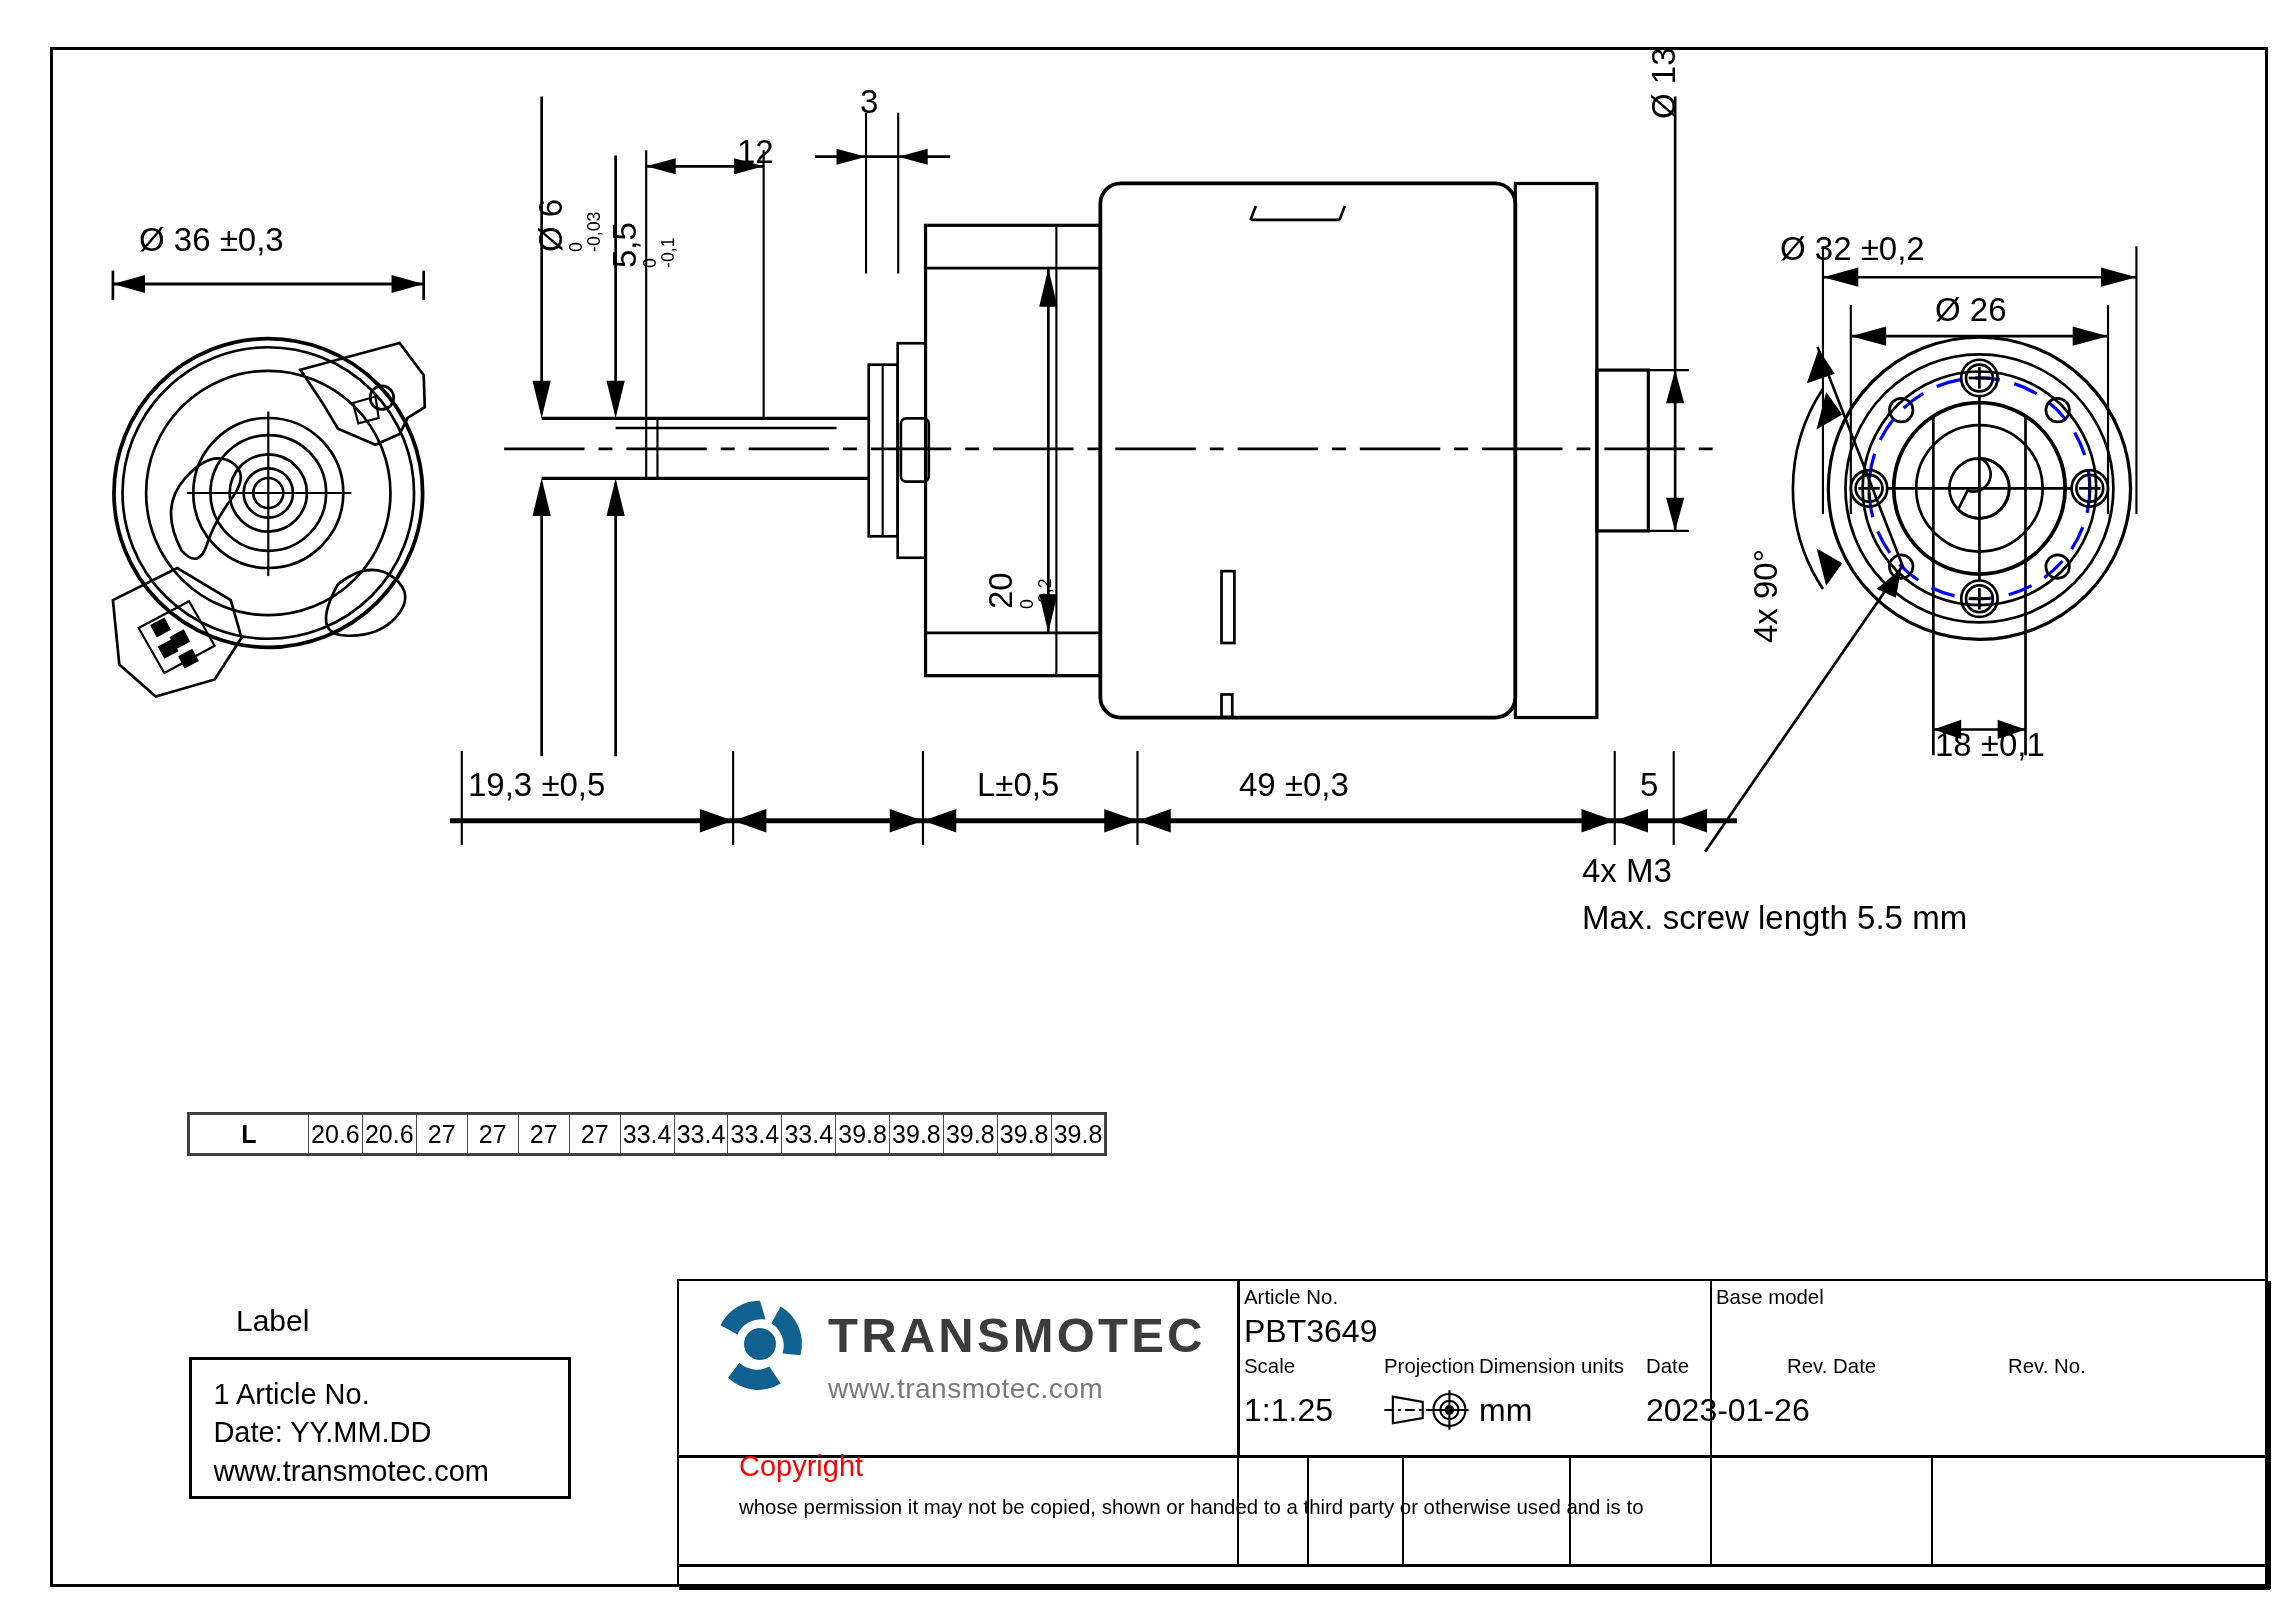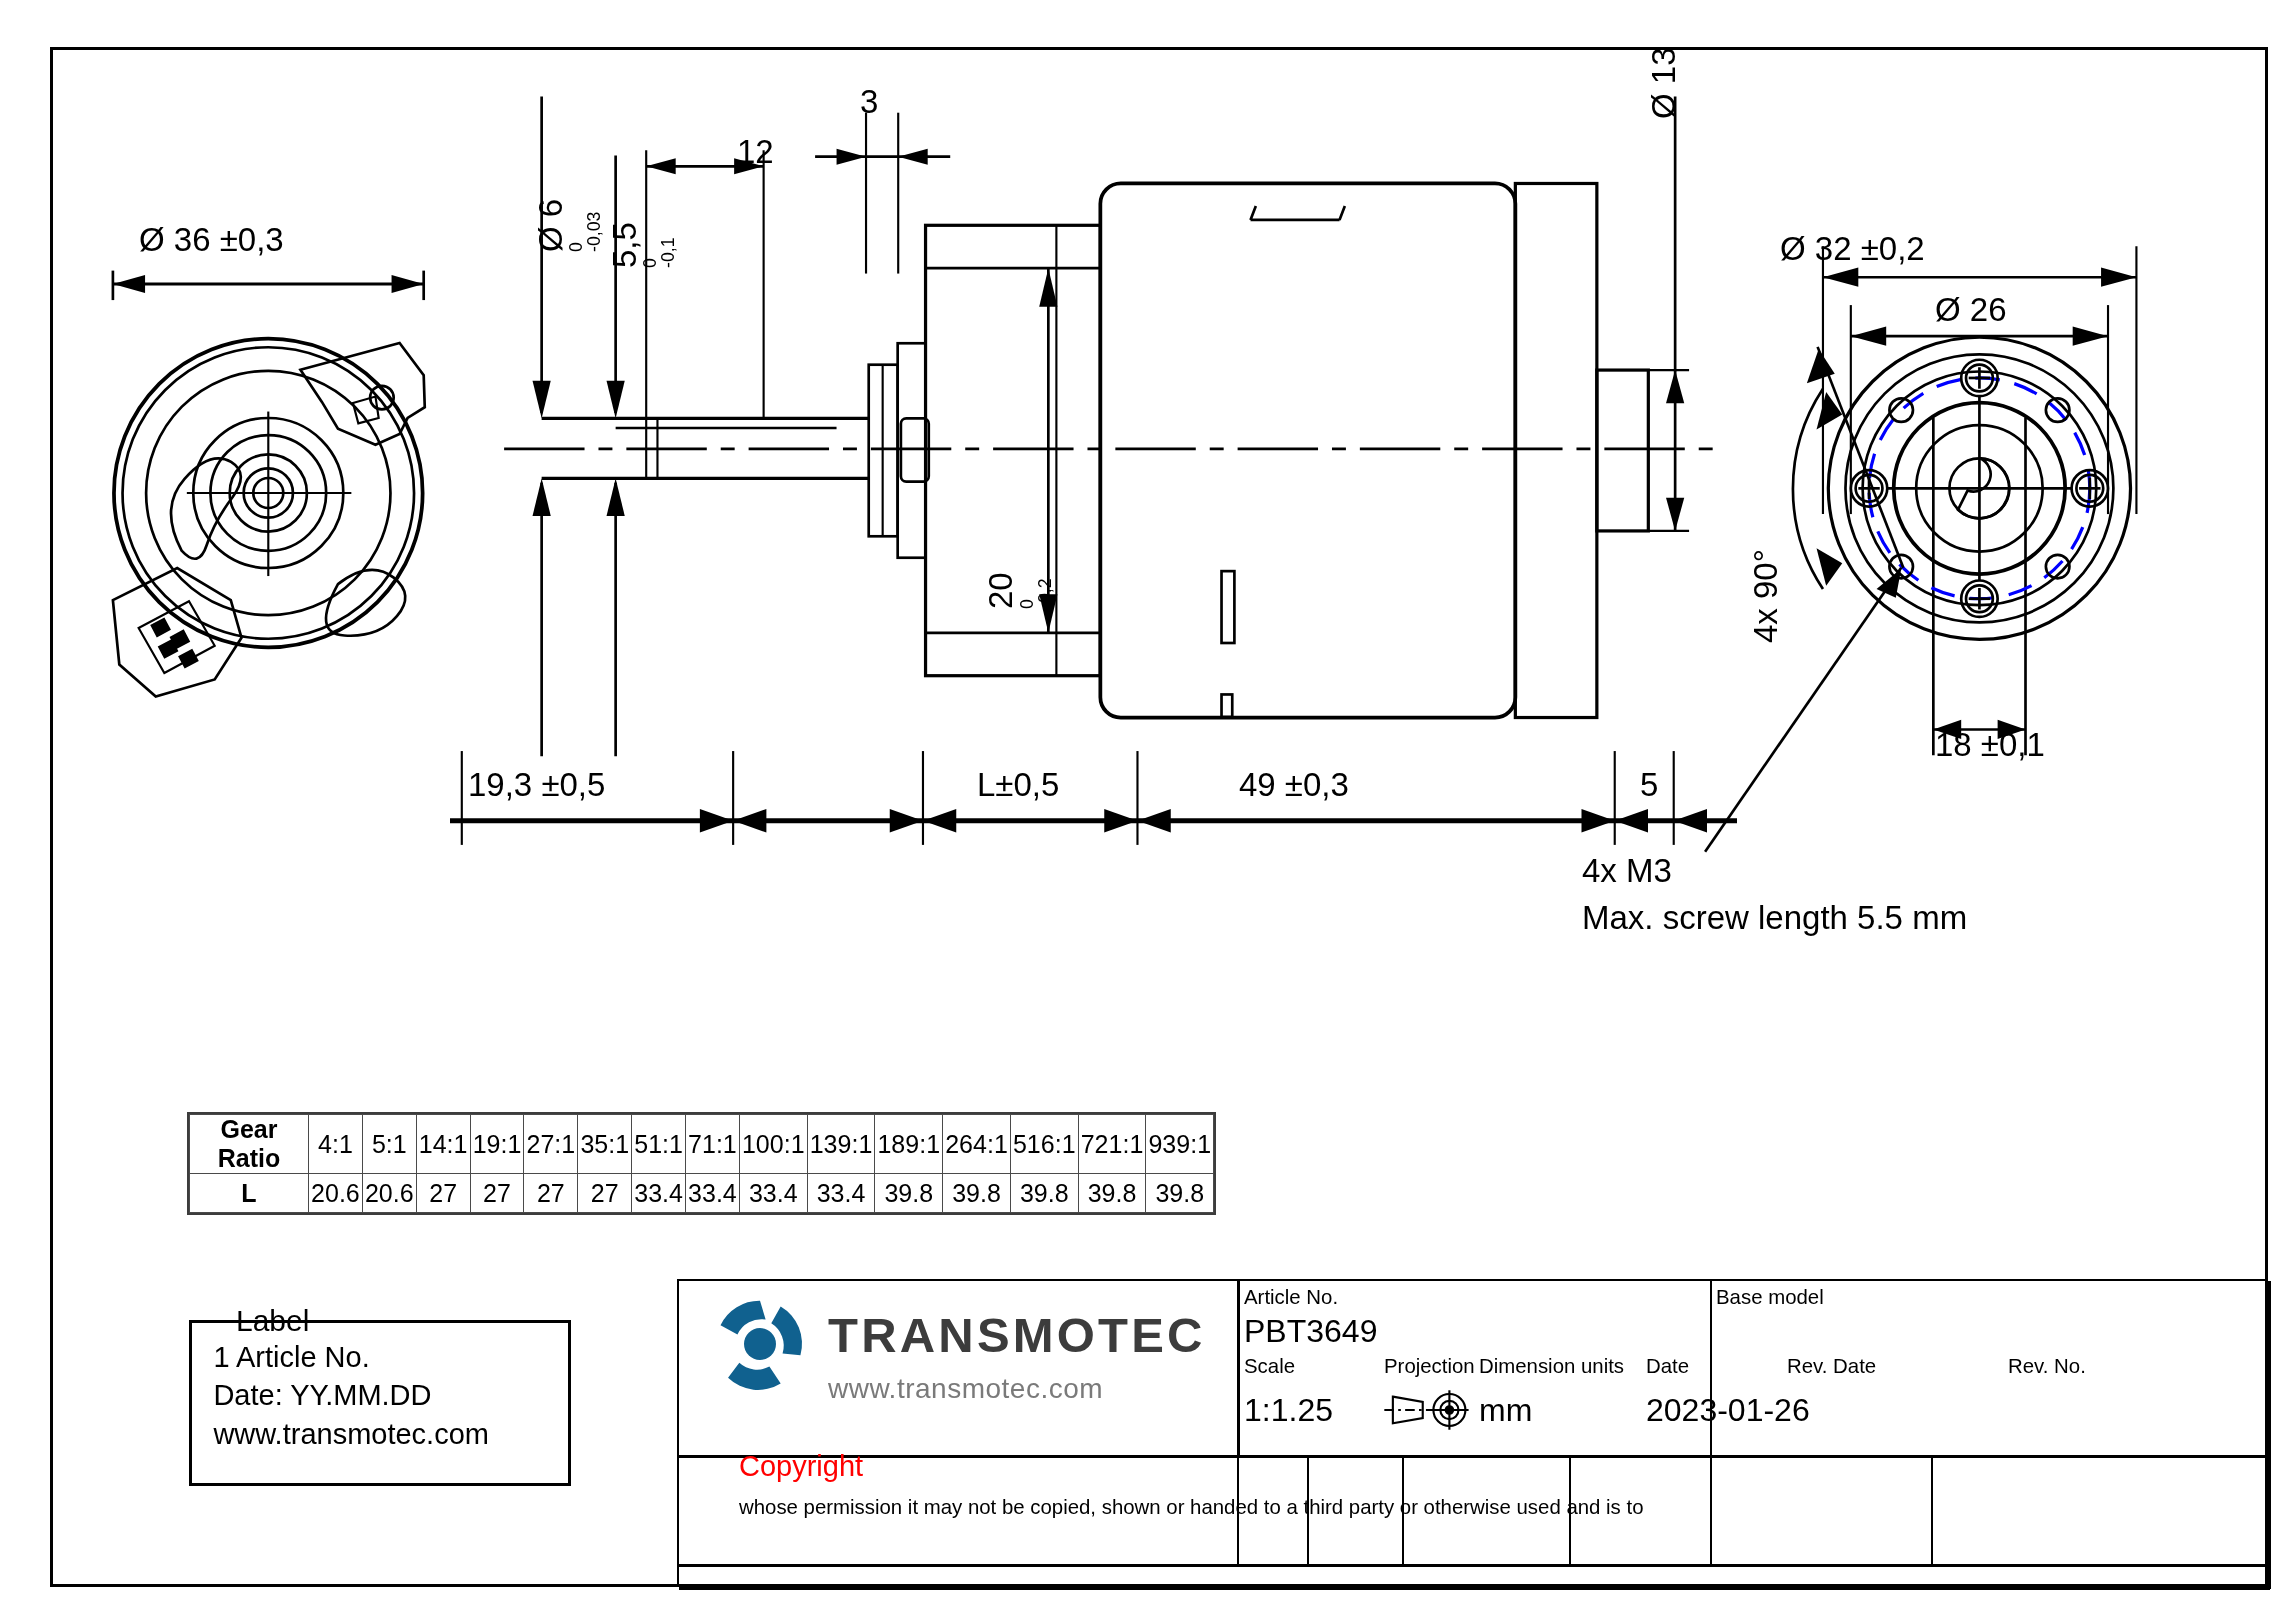--- a/index.html
+++ b/index.html
@@ -24,21 +24,21 @@
       font-size:25px;padding:0 2.1px;box-sizing:border-box;}
   #gear-table td.hdr{font-weight:bold;width:119px;}
   #gear-table td.val{width:51px;}
   #gear-table td.lrow{font-weight:bold;}
   #gear-table tr.r1 td{height:39px;}
   #gear-table tr.r2 td{height:39px;}
   #gear-table{outline:2.1px solid #3c3c3c;}
 
   
   #label-title{position:absolute;left:236px;top:1304px;font-size:30px;}
-  #label-box{position:absolute;left:189px;top:1320px;width:382px;height:166px;
+  #label-box{position:absolute;left:189px;top:1357px;width:382px;height:142px;
       border:3.2px solid #000;box-sizing:border-box;padding:15px 0 0 21.4px;}
   #label-box div{font-size:29px;line-height:1.32;white-space:nowrap;}
 
   
   #title-block{position:absolute;left:677px;top:1279px;width:1591px;height:308px;
                border-top:2.7px solid #000;border-left:2.7px solid #000;box-sizing:border-box;}
   .tb-cell{position:absolute;box-sizing:border-box;}
   .tb-lbl{font-size:20.4px;line-height:1;}
   .tb-val{font-size:32px;line-height:1;text-align:center;}
 
@@ -313,38 +313,20 @@
 <div class="abs dim" style="left:1780px;top:232px;">Ø 32 ±0,2</div>
 <div class="abs dim" style="left:1935px;top:293px;">Ø 26</div>
 <div class="abs dim" style="left:1935px;top:728px;">18 ±0,1</div>
 <div class="abs rot90 dim" style="left:1749px;top:643px;">4x 90°</div>
 
 <div class="abs note" style="left:1582px;top:850px;">4x M3</div>
 <div class="abs note" style="left:1582px;top:897px;">Max. screw length 5.5 mm</div>
 
 <table id="gear-table">
   <tbody>
-      <tr class="r1">
-    <td class="hdr">Gear Ratio</td>
-    <td class="val">4:1</td>
-    <td class="val">5:1</td>
-    <td class="val">14:1</td>
-    <td class="val">19:1</td>
-    <td class="val">27:1</td>
-    <td class="val">35:1</td>
-    <td class="val">51:1</td>
-    <td class="val">71:1</td>
-    <td class="val">100:1</td>
-    <td class="val">139:1</td>
-    <td class="val">189:1</td>
-    <td class="val">264:1</td>
-    <td class="val">516:1</td>
-    <td class="val">721:1</td>
-    <td class="val">939:1</td>
-  </tr>
   <tr class="r2">
     <td class="hdr lrow">L</td>
     <td class="val">20.6</td>
     <td class="val">20.6</td>
     <td class="val">27</td>
     <td class="val">27</td>
     <td class="val">27</td>
     <td class="val">27</td>
     <td class="val">33.4</td>
     <td class="val">33.4</td>

